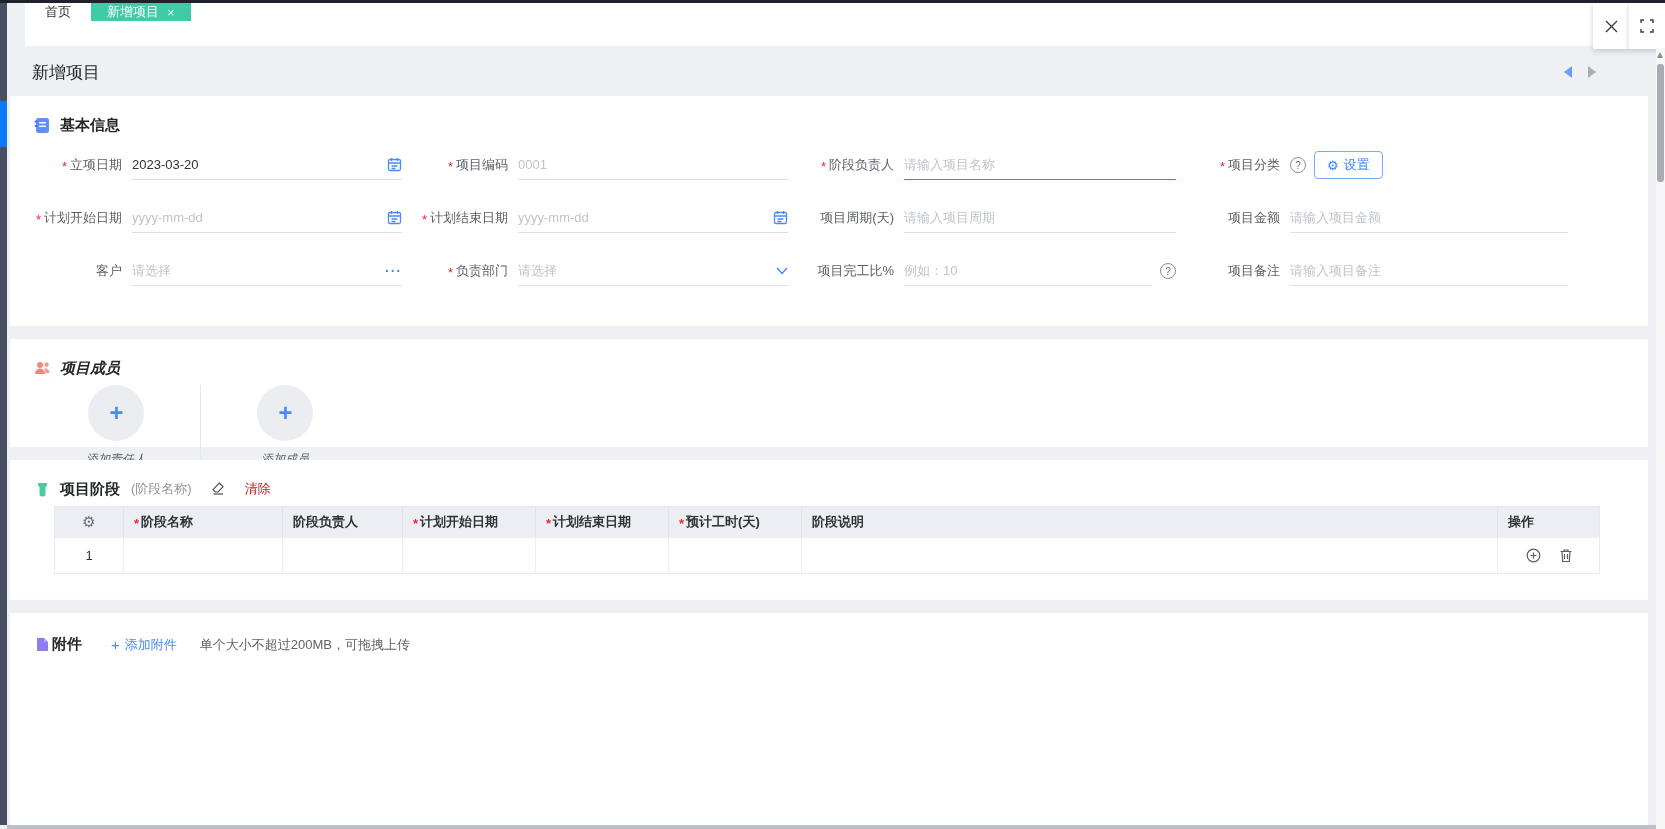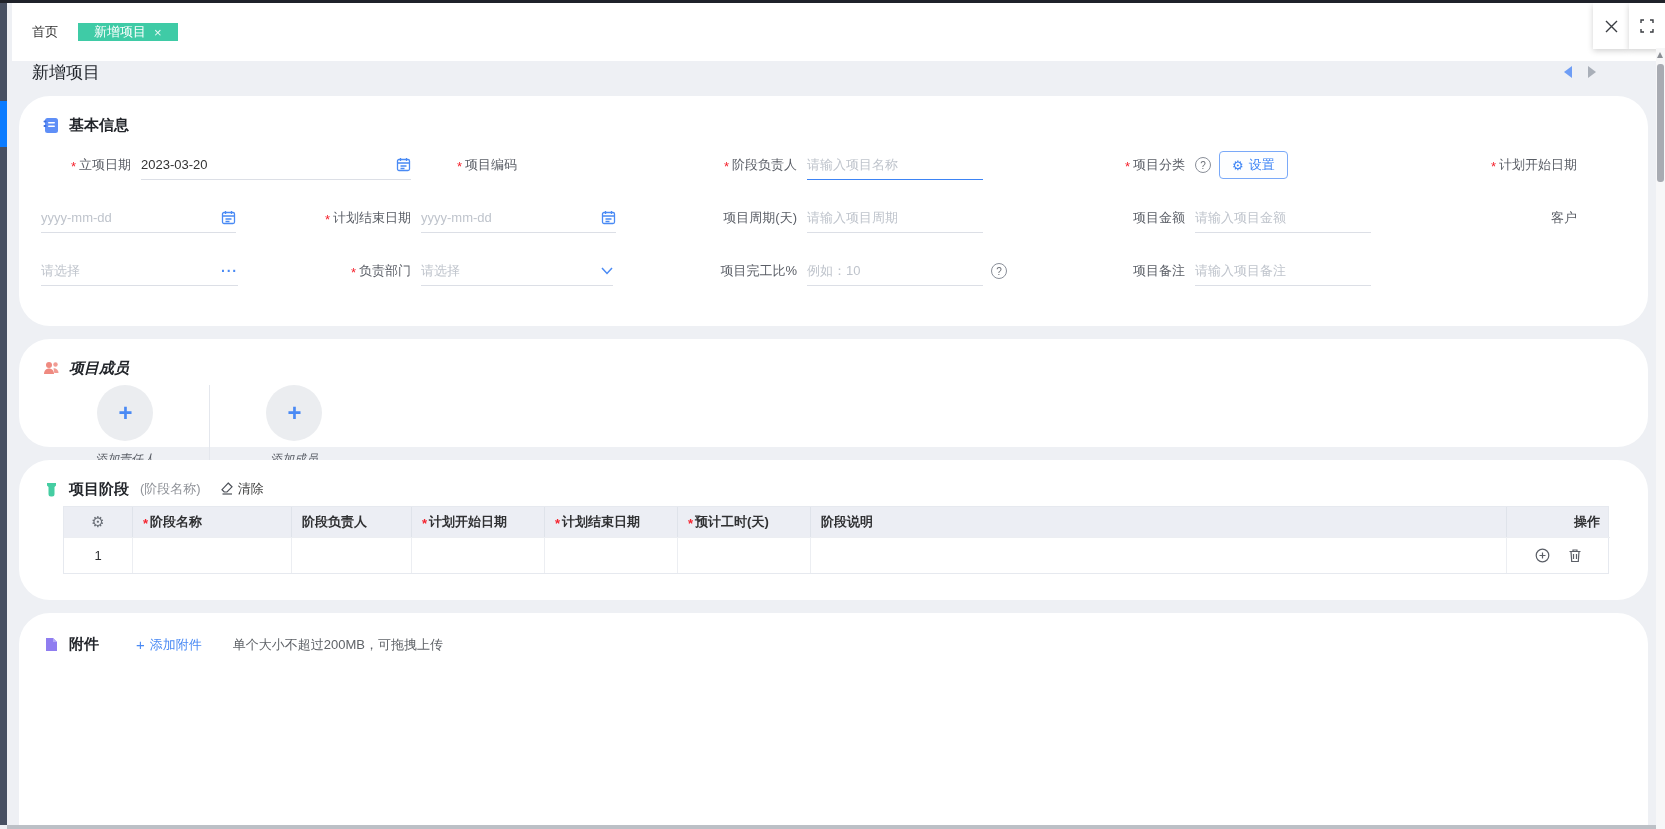--- a/index.html
+++ b/index.html
@@ -6,38 +6,38 @@
   html,body { width:1665px; height:829px; overflow:hidden; }
   body { font-family:"Liberation Sans","DejaVu Sans",sans-serif; background:#eef0f4; position:relative; font-size:13px; color:#303133; }
 
   
   .top-border { position:absolute; top:0; left:0; width:1665px; height:3px; background:#1f222a; z-index:40; }
   .left-strip { position:absolute; top:3px; left:0; width:7px; height:822px; background:#475062; z-index:40; }
   .strip-indicator { position:absolute; top:98px; left:0; width:7px; height:46px; background:#0a7bff; }
   .bottom-strip { position:absolute; bottom:0; left:7px; right:0; height:4px; background:#bcc0c6; z-index:35; }
 
   
-  .tabbar { position:absolute; top:3px; left:12px; right:0; height:58px; background:#ffffff; display:flex; align-items:center; z-index:30; }
+  .tabbar { position:absolute; top:3px; left:25px; right:0; height:43px; background:#ffffff; display:flex; align-items:flex-start; z-index:30; }
   .tab { display:flex; align-items:center; padding:0 20px; cursor:pointer; color:#333; }
   .tab.active { background:#3fcba6; color:#fff; gap:8px; padding:0 16px; }
   .tab.active .tab-close { font-size:13px; opacity:.9; }
   .win-controls { position:absolute; right:0; top:0; height:46px; display:flex; }
   .win-btn { width:36px; height:46px; background:#fff; box-shadow:0 2px 6px rgba(0,0,0,.18); display:flex; align-items:center; justify-content:center; cursor:pointer; }
   .win-btn svg { display:block; }
 
   
   .page { position:absolute; top:48px; left:7px; right:9px; bottom:4px; background:#eef0f4; overflow:hidden; }
   .page-header { height:48px; display:flex; align-items:center; padding-left:25px; position:relative; }
   .page-title { font-size:17px; font-weight:500; color:#1f2329; }
   .nav-arrows { position:absolute; right:60px; top:0; height:48px; display:flex; align-items:center; gap:16px; }
   .tri { width:0; height:0; border-style:solid; cursor:pointer; }
   .tri-left  { border-width:6px 8px 6px 0; border-color:transparent #6e9df5 transparent transparent; }
   .tri-right { border-width:6px 0 6px 8px; border-color:transparent transparent transparent #a9afb8; }
 
-  .card { background:#fff; margin:0 8px 13px 12px; position:relative;border-radius:31px; }
+  .card { background:#fff; margin:0 8px 13px 3px; position:relative; }
   .card-basic { height:230px; }
   .card-members { height:108px;font-style:italic; }
   .card-stages { height:140px; }
   .card-attach { height:365px; margin-bottom:0; }
 
   .section-head { display:flex; align-items:center; gap:9px; padding:18px 0 0 24px; height:40px; }
   .section-title { font-size:15px; font-weight:bold; color:#23262b; }
   .section-hint { color:#909399; font-size:13px; margin-left:2px; }
   .sec-icon { width:17px; height:17px; flex:0 0 auto; }
 
@@ -58,36 +58,36 @@
 
   
   .members-body { display:flex; padding:6px 0 0 48px; }
   .add-block { display:flex; flex-direction:column; align-items:center; width:116px; cursor:pointer; }
   .add-circle { width:56px; height:56px; border-radius:50%; background:#ebedf0; display:flex; align-items:center; justify-content:center; }
   .add-plus { color:#4a8af4; font-size:24px; font-weight:bold; line-height:1; }
   .add-label { margin-top:10px; color:#5a5e66; font-size:12px; }
   .v-divider { width:1px; background:#e4e7ed; margin:0 26px; height:92px; align-self:flex-start; }
 
   
-  .clear-btn { display:flex; align-items:center; gap:4px; margin-left:10px; cursor:pointer; color:#404040; font-size:13px; }
+  .clear-btn { display:flex; align-items:center; gap:20px; margin-left:10px; cursor:pointer; color:#b91c1c; font-size:13px; }
   .stage-table { margin:6px 0 0 44px; width:1546px; border:1px solid #e6e9ef; }
   .tr { display:grid; grid-template-columns:69px 159px 120px 133px 133px 133px 696px 103px; }
   .thead { background:#eceef4; }
   .th { height:30px; display:flex; align-items:center; padding:0 10px; font-weight:bold; color:#303133; border-right:1px solid #dfe3ea; font-size:13px; gap:2px; }
-  .th:last-child { border-right:none; justify-content:flex-end; }
+  .th:last-child { border-right:none; justify-content:flex-start; }
   .th-gear { justify-content:center; color:#6b7078; font-weight:normal; font-size:15px; cursor:pointer; }
   .td { height:36px; border-right:1px solid #eceef2; border-top:1px solid #eceef2; display:flex; align-items:center; padding:0 10px; }
   .td:last-child { border-right:none; }
   .td-index { justify-content:center; color:#303133; }
   .td-actions { justify-content:center; gap:18px; }
   .cell-input { width:100%; height:100%; border:none; outline:none; background:transparent; font:inherit; }
   .row-icon { cursor:pointer; display:flex; align-items:center; }
 
   
-  .attach-row { display:flex; align-items:center; gap:9px; padding:22px 0 0 24px; }
+  .attach-row { display:flex; align-items:center; gap:1px; padding:22px 0 0 24px; }
   .attach-add { display:flex; align-items:center; gap:5px; color:#4a8af4; cursor:pointer; margin-left:28px; font-size:13px; }
   .attach-plus { font-size:15px; line-height:1; }
   .attach-hint { color:#5f6368; margin-left:22px; }
 
   
   .scrollbar { position:absolute; top:48px; right:0; width:9px; bottom:0; background:#f7f7f8; z-index:36; }
   .scroll-up { position:absolute; top:4px; left:1px; width:0; height:0; border-left:3.5px solid transparent; border-right:3.5px solid transparent; border-bottom:6px solid #8b8e94; cursor:pointer; }
   .scroll-thumb { position:absolute; top:16px; left:1px; width:7px; height:118px; background:#a8abb2; border-radius:3px; cursor:pointer; }
 </style>
 </head>
@@ -163,20 +163,25 @@
                 <path d="M4.5 1 V4 M10.5 1 V4 M1.5 6 H13.5 M4.5 9 H10.5 M4.5 11.5 H8.5"></path>
               </svg>
             </span>
       </div>
         </div>
 
       <div class="f-label">
           <span class="req">*</span>
           <span>项目编码</span>
         </div>
+      <div class="f-ctrl">
+          <div class="u-wrap">
+        <input class="u-input" placeholder="0001" style="">
+      </div>
+        </div>
 
       <div class="f-label">
           <span class="req">*</span>
           <span>阶段负责人</span>
         </div>
       <div class="f-ctrl">
           <div class="u-wrap focused">
         <input class="u-input" placeholder="请输入项目名称" style="">
       </div>
         </div>

